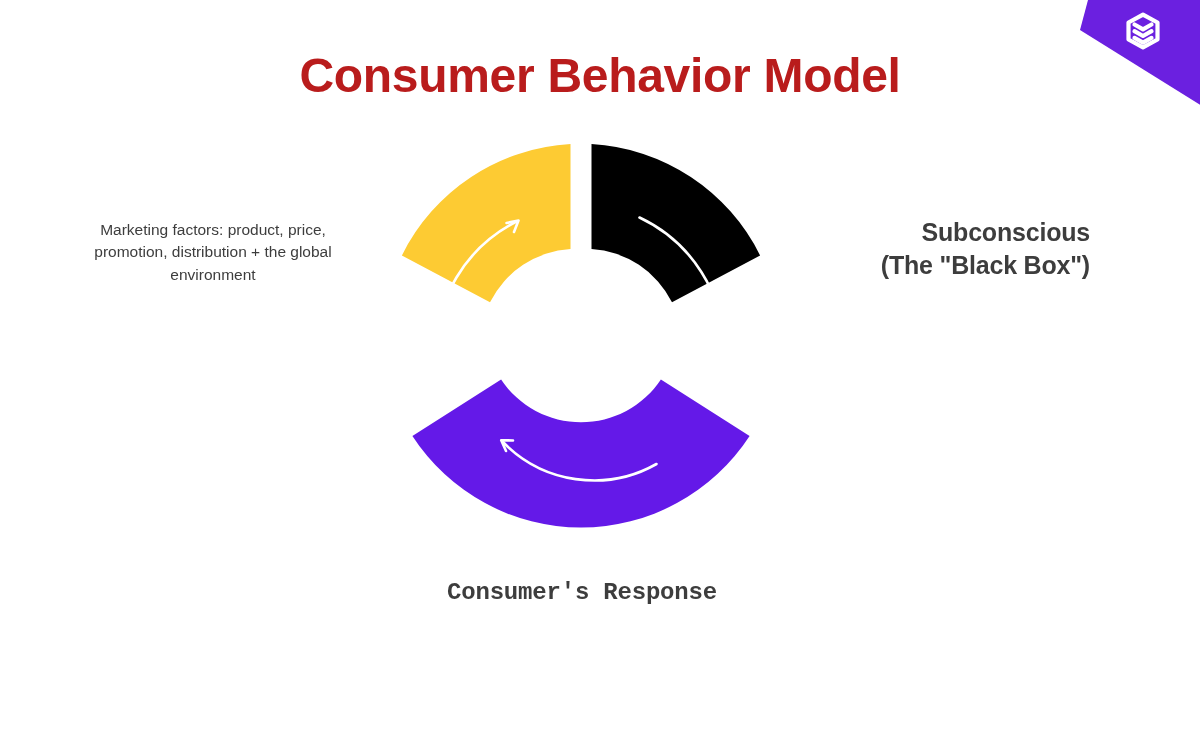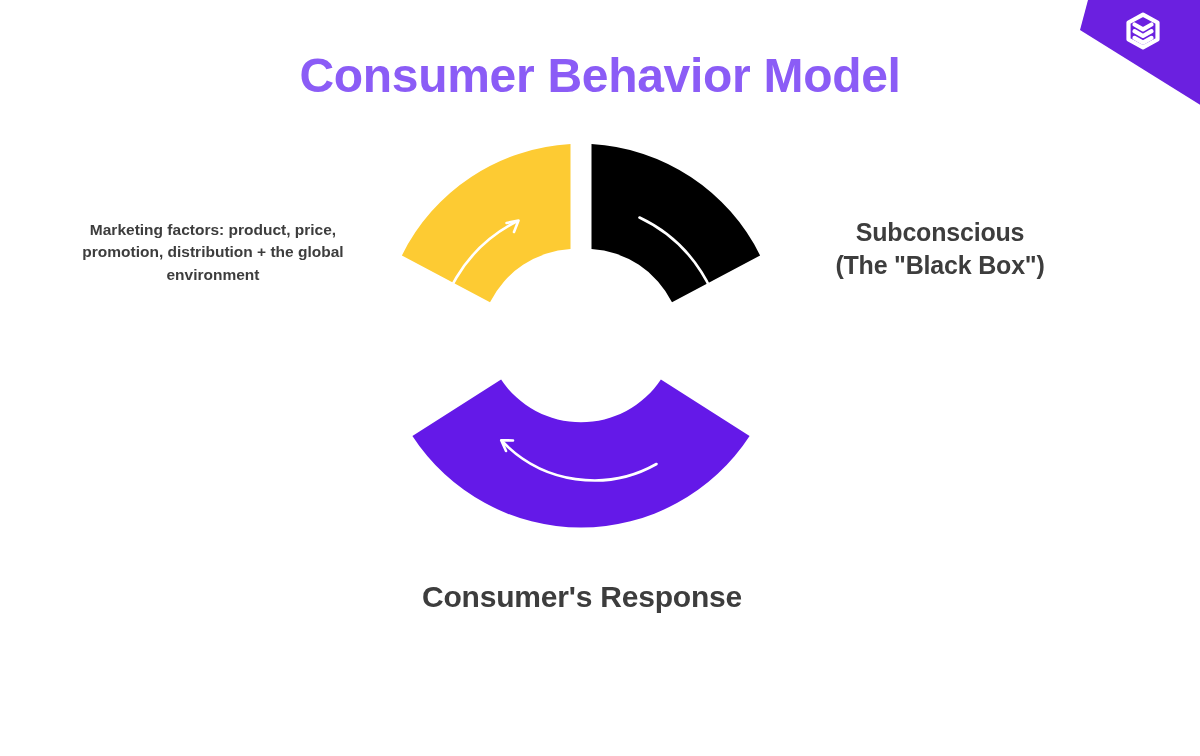--- a/index.html
+++ b/index.html
@@ -36,21 +36,21 @@
   
   .page-title {
     position: absolute;
     left: 0;
     right: 0;
     top: 48px;
     text-align: center;
     font-size: 48px;
     font-weight: bold;
     letter-spacing: -0.3px;
-    color: #8b5cf6;
+    color: #b91c1c;
     line-height: 1.15;
   }
 
   
   .donut-wrap {
     position: absolute;
     left: 380px;
     top: 144px;
     width: 402px;
     height: 402px;
@@ -62,47 +62,47 @@
 
   .label-heading {
     font-size: 25px;
     font-weight: bold;
     color: #3d3d3d;
     line-height: 1.25;
     letter-spacing: -0.2px;
   }
   .label-body {
     font-size: 15.5px;
-    font-weight: bold;
+    font-weight: normal;
     color: #3d3d3d;
     line-height: 1.45;
     margin-top: 11px;
   }
 
   .label-motivations {
     left: 72px;
     top: 208px;
     width: 282px;
     text-align: center;
   }
   .label-subconscious {
     left: 790px;
     top: 216px;
     width: 300px;
-    text-align: center;
+    text-align: right;
   }
   .label-subconscious .label-heading { line-height: 1.3; }
 
   .label-response {
     left: 370px;
     top: 578px;
     width: 424px;
     text-align: center;
   }
-  .label-response .label-heading { font-size: 30px; }
+  .label-response .label-heading { font-size: 24px; font-family: Liberation Mono, monospace; }
   .label-response .label-body { margin-top: 10px; }
 </style>
 </head>
 <body>
 
 <div class="canvas">
 
   <div class="corner-badge">
     <svg width="122" height="110" viewBox="0 0 122 110" xmlns="http://www.w3.org/2000/svg">
       <polygon points="8,0 122,0 122,106 0,30" fill="#6B20E0"></polygon>

